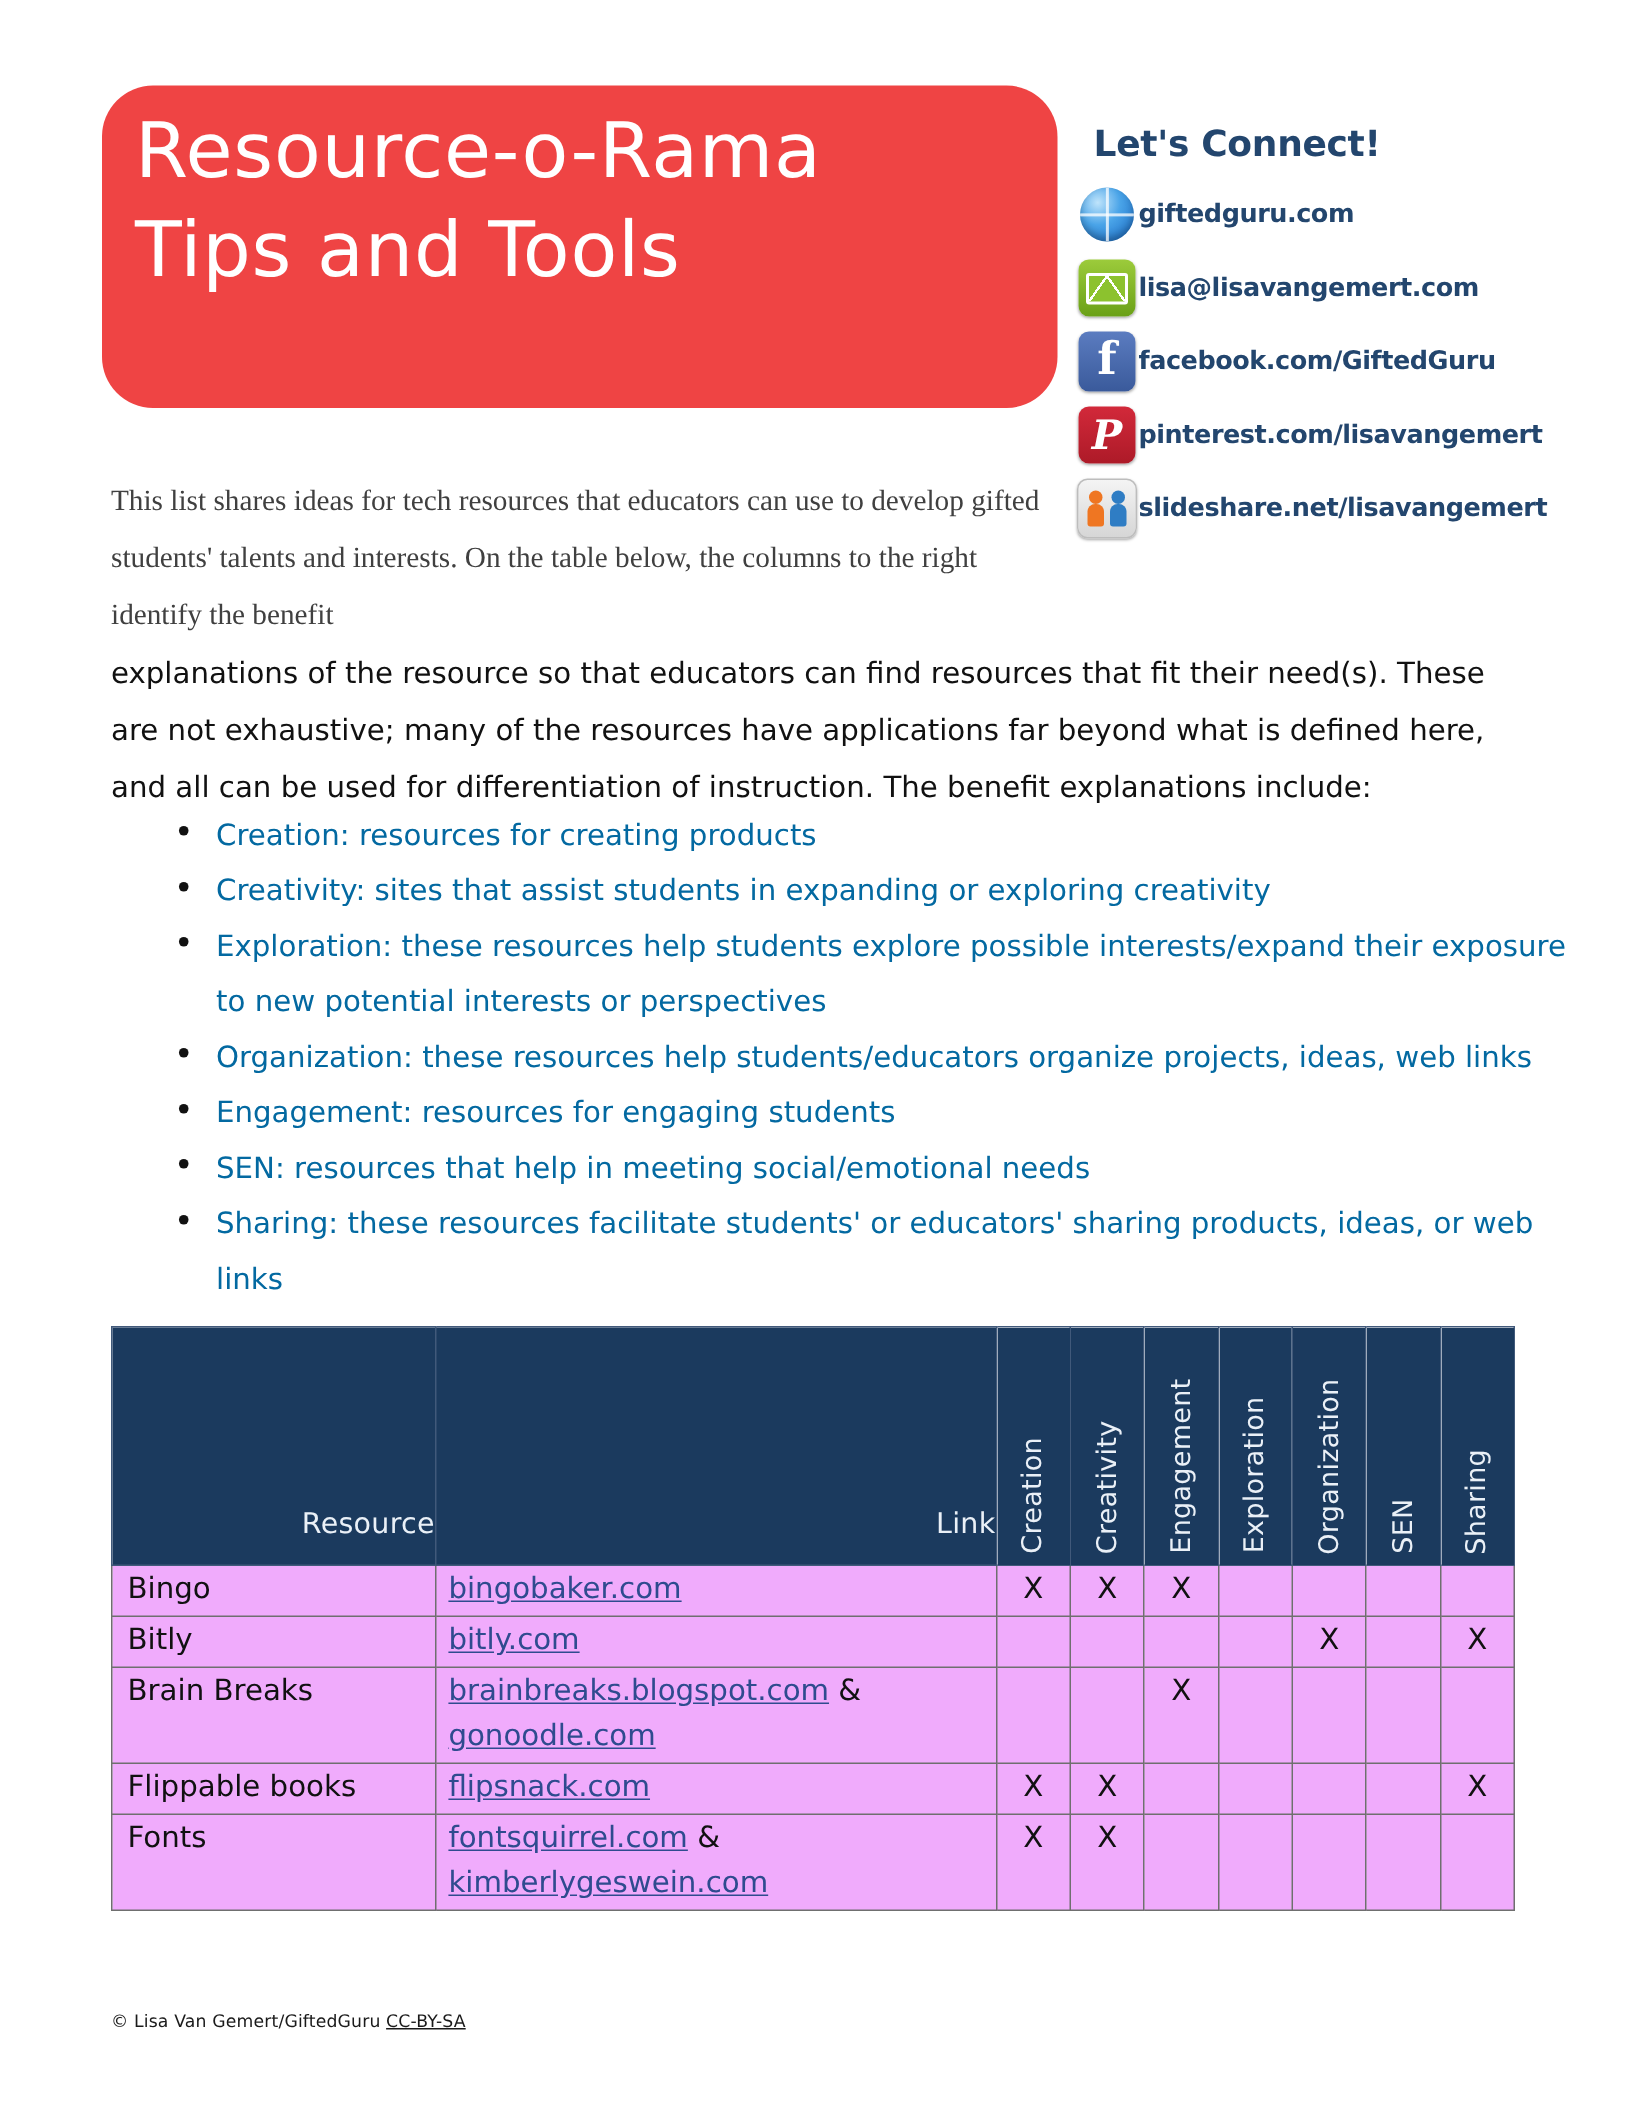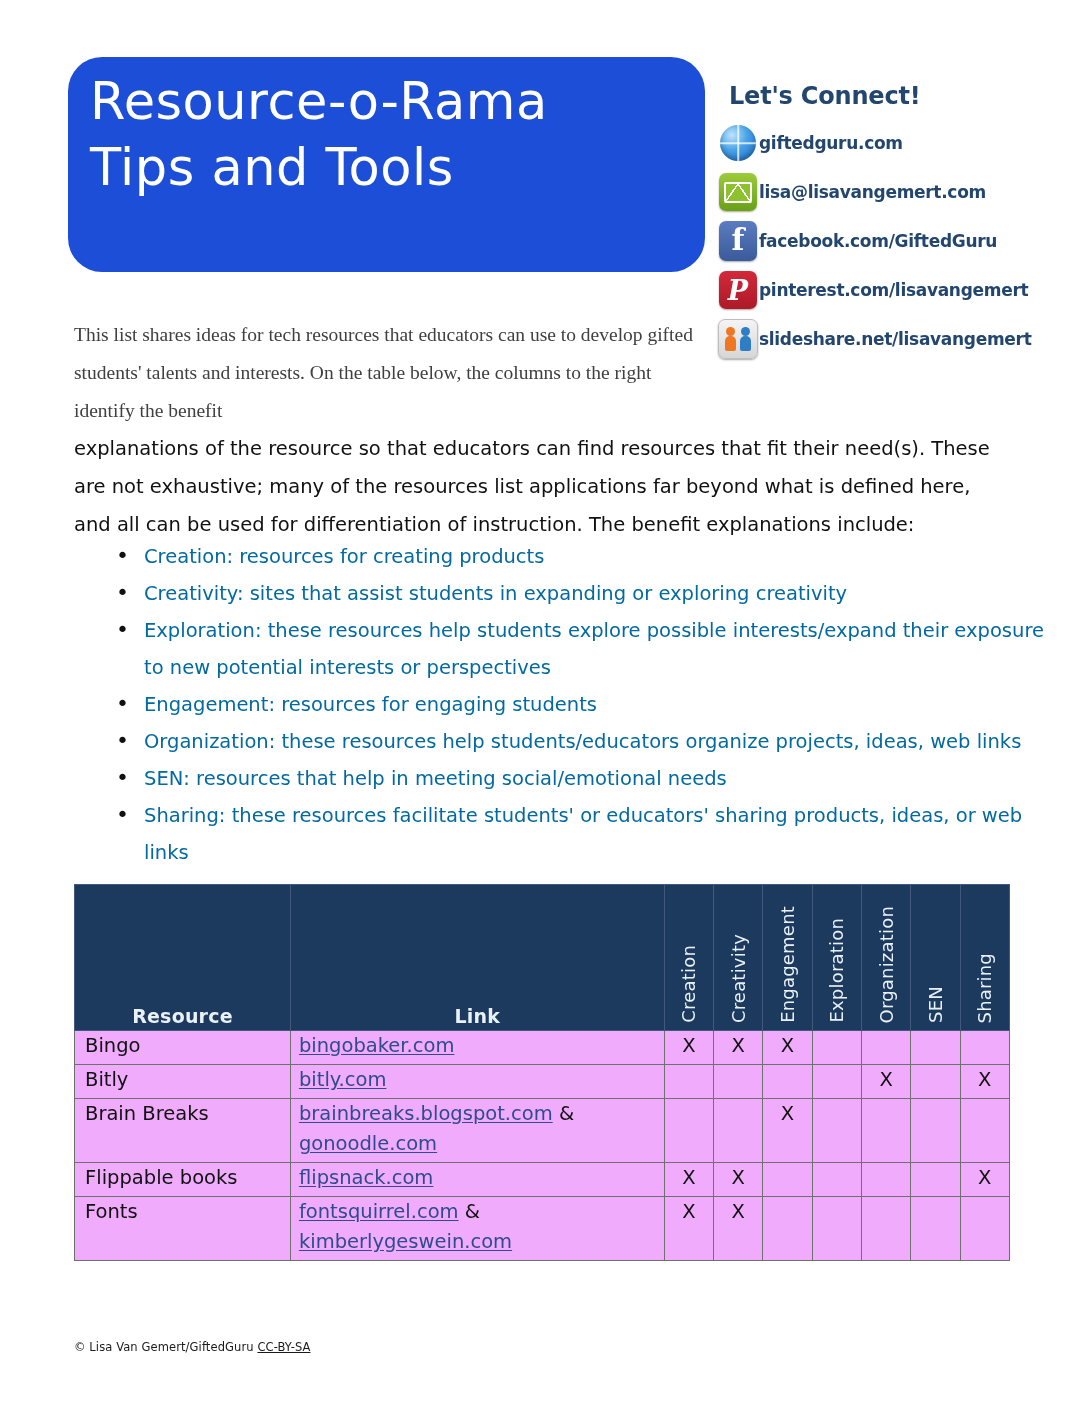--- a/index.html
+++ b/index.html
@@ -16,21 +16,21 @@
     overflow: hidden;
   }
 
   
   .header-band {
     position: absolute;
     left: 68px;
     top: 57px;
     width: 637px;
     height: 215px;
-    background: #1d4ed8;
+    background: #ef4444;
     border-radius: 34px;
   }
   .title-block {
     position: absolute;
     left: 22px;
     top: 12px;
     right: 10px;
   }
   .doc-title {
     color: #ffffff;
@@ -216,23 +216,23 @@
   }
   .res-table thead th {
     background: #1b3a5e;
     border-color: #41597a;
     color: #eaf0f7;
     vertical-align: bottom;
     height: 142px;
   }
   .res-table thead th.flat {
     font-size: 19px;
-    font-weight: 700;
-    text-align: center;
-    padding-bottom: 3px;
+    font-weight: 400;
+    text-align: right;
+    padding-bottom: 16px;
     letter-spacing: 0.2px;
   }
   .res-table thead th.rot {
     width: 44px;
     position: relative;
   }
   .res-table thead th.rot span {
     display: block;
     writing-mode: vertical-rl;
     transform: rotate(180deg);
@@ -333,28 +333,28 @@
             <span class="h2"></span>
             <span class="p2"></span>
           </span>
         </span>
     </span>
     <span class="connect-label">slideshare.net/lisavangemert</span>
   </div>
 </div>
 
 <div class="intro-top">This list shares ideas for tech resources that educators can use to develop gifted students' talents and interests. On the table below, the columns to the right identify the benefit</div>
-<div class="intro-rest">explanations of the resource so that educators can find resources that fit their need(s). These are not exhaustive; many of the resources list applications far beyond what is defined here, and all can be used for differentiation of instruction. The benefit explanations include:</div>
+<div class="intro-rest">explanations of the resource so that educators can find resources that fit their need(s). These are not exhaustive; many of the resources have applications far beyond what is defined here, and all can be used for differentiation of instruction. The benefit explanations include:</div>
 
 <ul class="bullets">
   <li>Creation: resources for creating products</li>
   <li>Creativity: sites that assist students in expanding or exploring creativity</li>
   <li>Exploration: these resources help students explore possible interests/expand their exposure to new potential interests or perspectives</li>
+  <li>Organization: these resources help students/educators organize projects, ideas, web links</li>
   <li>Engagement: resources for engaging students</li>
-  <li>Organization: these resources help students/educators organize projects, ideas, web links</li>
   <li>SEN: resources that help in meeting social/emotional needs</li>
   <li>Sharing: these resources facilitate students' or educators' sharing products, ideas, or web links</li>
 </ul>
 
 <table class="res-table">
   <thead>
     <tr>
       <th class="flat col-resource">Resource</th>
       <th class="flat col-link">Link</th>
       <th class="rot">

